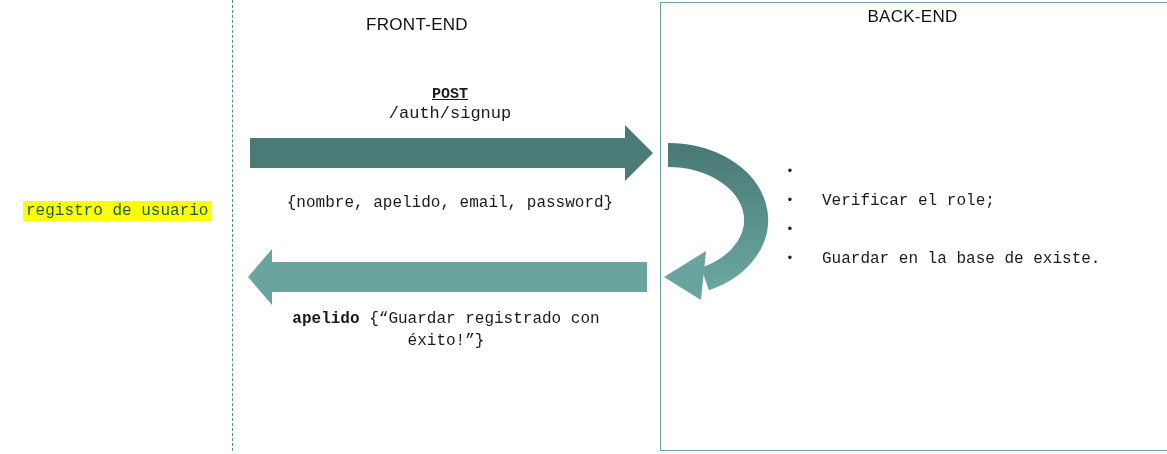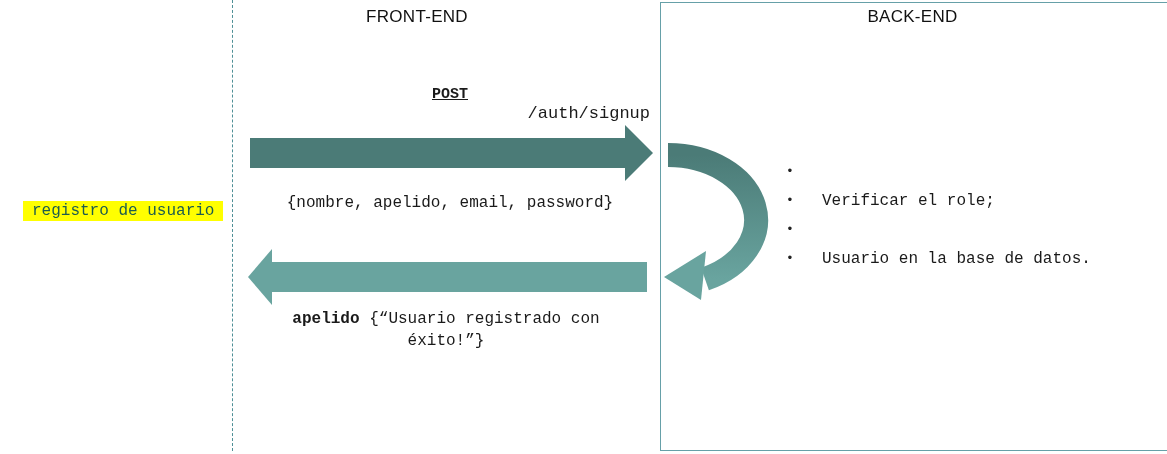--- a/index.html
+++ b/index.html
@@ -12,41 +12,41 @@
     border-left:1px dashed #4e8f96;
   }
   .backend-panel{
     position:absolute;left:660px;top:2px;width:520px;height:449px;
     border:1px solid #66a0a8;box-sizing:border-box;background:transparent;
   }
   .zone-header{
     position:absolute;top:7px;font-family:"Liberation Sans",sans-serif;
     font-size:17px;letter-spacing:.3px;color:#111;white-space:nowrap;
   }
-  .hdr-front{left:232px;width:370px;text-align:center;}
+  .hdr-front{left:232px;width:370px;text-align:center;margin-top:8px;}
   .hdr-back{left:660px;width:505px;text-align:center;}
   .req-method{
     position:absolute;left:250px;top:86px;width:400px;text-align:center;
     font-size:15px;font-weight:bold;white-space:nowrap;text-decoration:underline;
   }
   .req-endpoint{
-    position:absolute;left:250px;top:104px;width:400px;text-align:right;
+    position:absolute;left:250px;top:104px;width:400px;text-align:center;
     font-size:17px;white-space:nowrap;
   }
   .req-payload{
     position:absolute;left:250px;top:170px;width:400px;text-align:center;
     font-size:16px;white-space:nowrap;margin-top:24px;
   }
   .arrow-svg{position:absolute;display:block;}
   .req-arrow{left:250px;top:125px;}
   .resp-arrow{left:248px;top:249px;}
   .loop-arrow{left:660px;top:138px;}
   .flow-label{
     position:absolute;left:23px;top:201px;background:#ffff00;color:#1d5c4e;
-    font-size:16px;padding:1px 9px;white-space:nowrap;
+    font-size:16px;padding:1px 3px;white-space:nowrap;
   }
   .steps{
     position:absolute;left:786px;top:157px;margin:0;padding:0;list-style:none;
   }
   .steps li{display:flex;align-items:center;height:29px;font-size:16px;white-space:nowrap;}
   .steps .bullet{
     display:inline-block;width:36px;font-size:13px;color:#222;flex:0 0 36px;
   }
   .resp-text{
     position:absolute;left:266px;top:308px;width:360px;text-align:center;
@@ -95,27 +95,27 @@
     </li>
     <li>
       <span class="bullet">•</span>
       <span>Verificar el role;</span>
     </li>
     <li>
       <span class="bullet">•</span>
     </li>
     <li>
       <span class="bullet">•</span>
-      <span>Usuario en la base de datos.</span>
+      <span>Guardar en la base de existe.</span>
     </li>
   </ul>
 
   <svg class="arrow-svg resp-arrow" width="400" height="56" viewBox="0 0 400 56">
     <polygon points="0,28 24,0 24,56" fill="#69a49f"></polygon>
     <rect x="24" y="13" width="375" height="30" fill="#69a49f"></rect>
   </svg>
 
   <div class="resp-text">
-    <span class="bold">apelido</span><span> {“Usuario registrado con</span><br>
+    <span class="bold">apelido</span><span> {“Guardar registrado con</span><br>
     <span>éxito!”}</span>
   </div>
 
 </div>
 
 </body></html>

